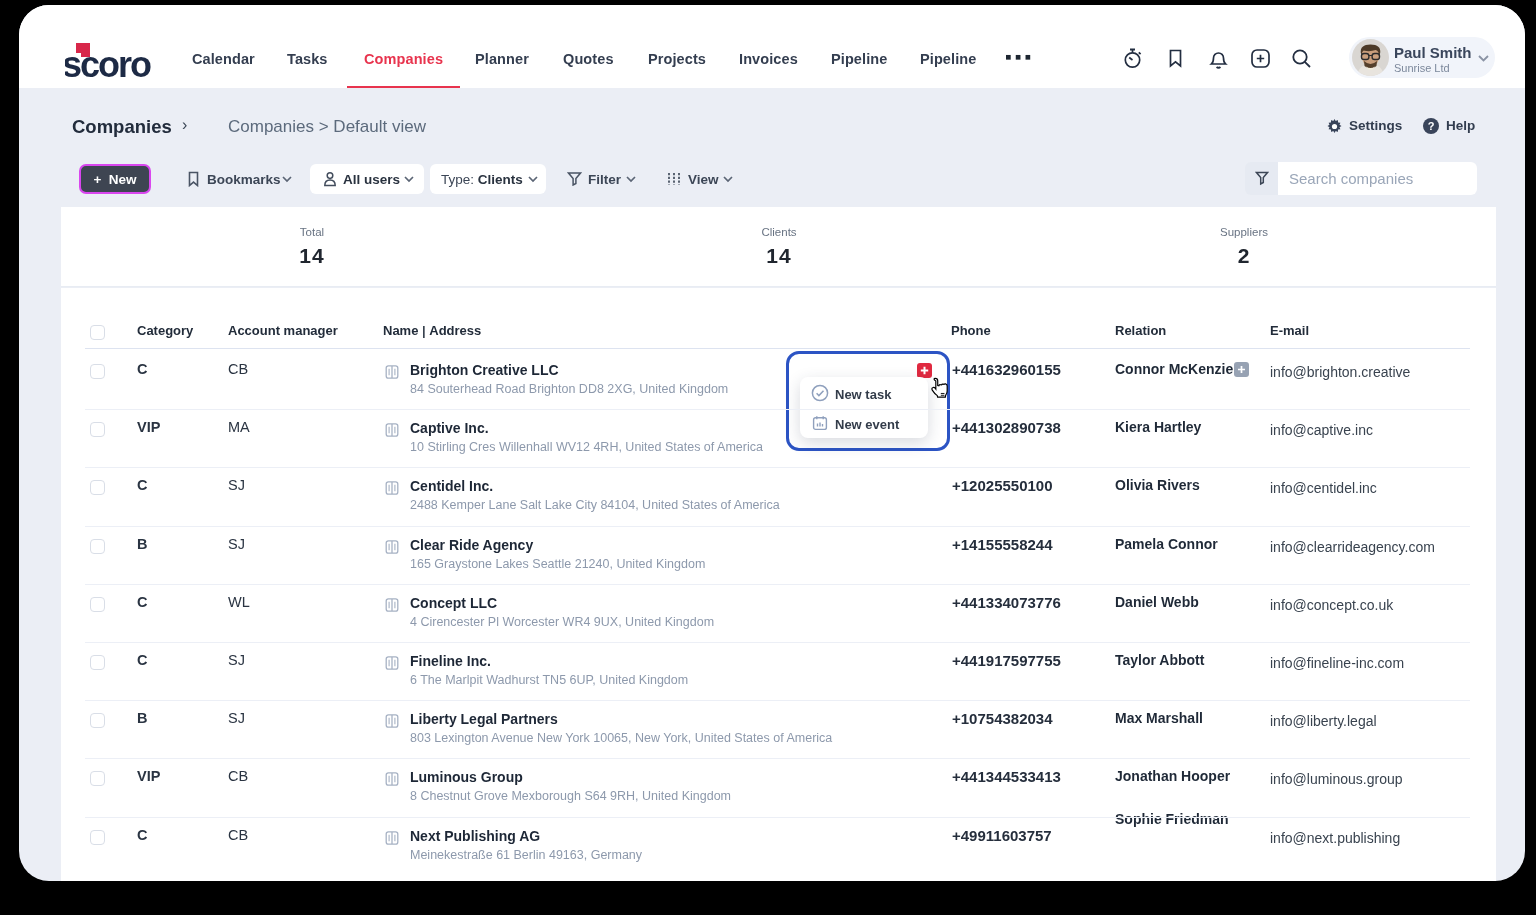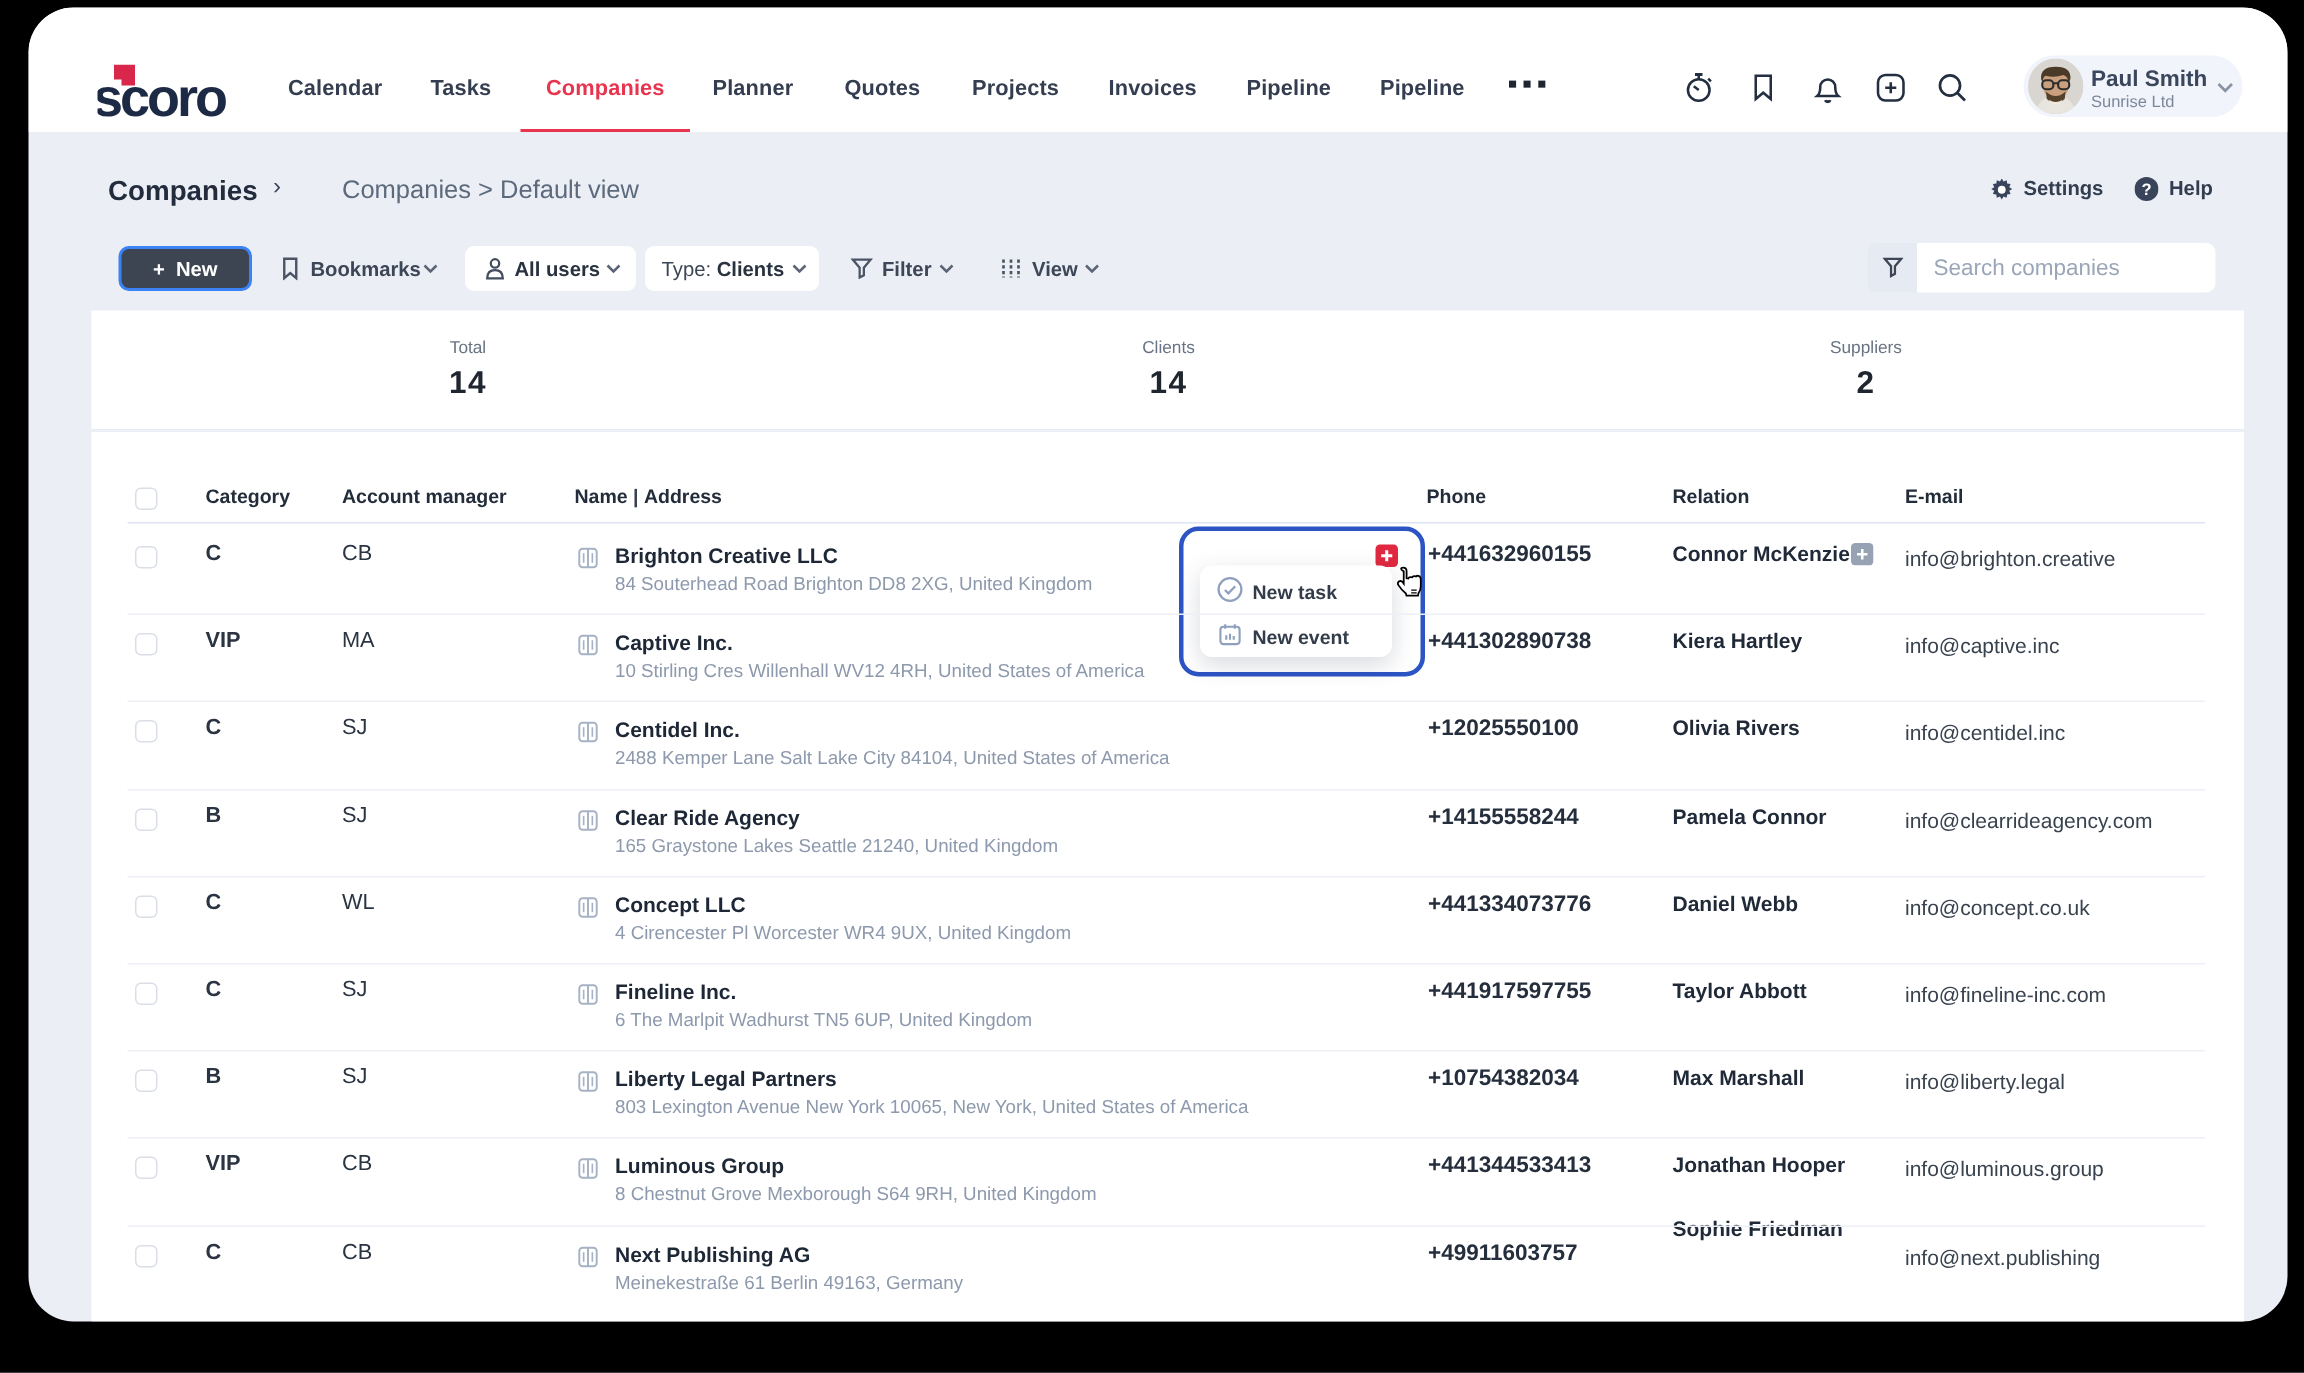--- a/index.html
+++ b/index.html
@@ -123,21 +123,21 @@
       <path d="M7.5 0 l1.2 2 2.1-.9 .3 2.3 2.3.3 -.9 2.1 2 1.2 -2 1.2 .9 2.1 -2.3.3 -.3 2.3 -2.1-.9 -1.2 2 -1.2-2 -2.1.9 -.3-2.3 -2.3-.3 .9-2.1 -2-1.2 2-1.2 -.9-2.1 2.3-.3 .3-2.3 2.1.9z"></path>
       <circle cx="7.5" cy="7.5" r="2.6" fill="#fff"></circle>
     </svg>
   <div class="toplink" style="left:1330px;">Settings</div>
   <svg class="abs" style="left:1404px;top:113px;" width="16" height="16" viewBox="0 0 16 16">
       <circle cx="8" cy="8" r="8" fill="#39445a"></circle>
       <text x="8" y="12" text-anchor="middle" font-size="11" font-weight="700" fill="#fff">?</text>
     </svg>
   <div class="toplink" style="left:1427px;">Help</div>
 
-  <div class="tbtn" style="left:60px;width:89px;background:#3e4552;border:2px solid #3b82f6;border-radius:7px;justify-content:center;color:#fff;font-weight:700;">+&nbsp;&nbsp;New</div>
+  <div class="tbtn" style="left:60px;width:72px;background:#3e4552;border:2px solid #d946ef;border-radius:7px;justify-content:center;color:#fff;font-weight:700;">+&nbsp;&nbsp;New</div>
   <svg class="abs" style="left:168px;top:166px;" width="13" height="16" viewBox="0 0 13 16" fill="none" stroke="#4a5464" stroke-width="1.6">
       <path d="M2.5 1.5 h8 v13 l-4-3.4 l-4 3.4 z"></path>
     </svg>
   <div class="tbtn tlabel" style="left:188px;">Bookmarks</div>
   <svg class="abs" style="left:263px;top:171px;" width="10" height="7" viewBox="0 0 10 7" fill="none" stroke="#5b6575" stroke-width="1.7">
       <path d="M1 1 l4 4 l4-4"></path>
     </svg>
   <div class="tbtn pill" style="left:291px;width:114px;"></div>
   <svg class="abs" style="left:304px;top:166px;" width="14" height="16" viewBox="0 0 14 16" fill="none" stroke="#434d5d" stroke-width="1.5">
       <circle cx="7" cy="4.6" r="2.8"></circle>

